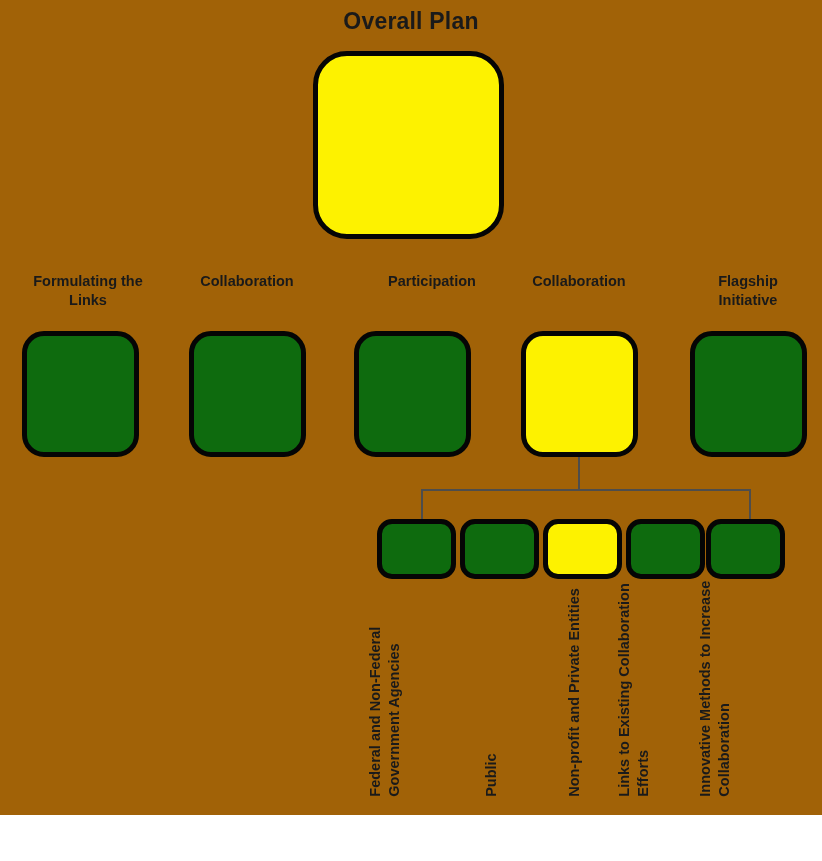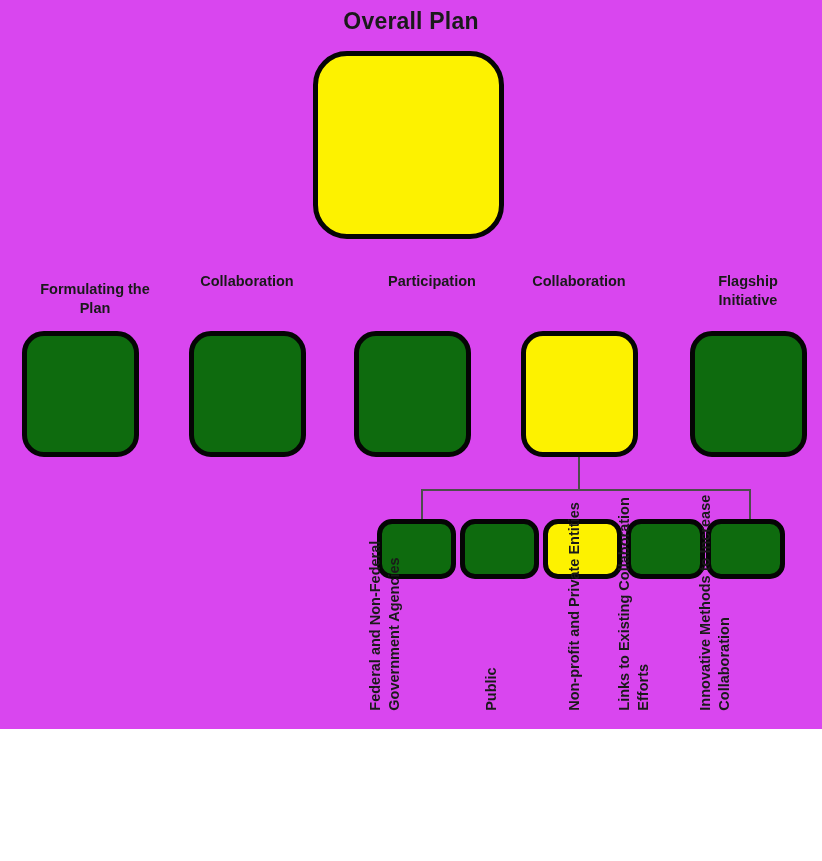--- a/index.html
+++ b/index.html
@@ -6,22 +6,22 @@
     margin: 0;
     padding: 0;
     background: #ffffff;
   }
   body {
     font-family: "Liberation Sans", sans-serif;
   }
   #canvas {
     position: relative;
     width: 822px;
-    height: 729px;
-    background: #d946ef;
+    height: 815px;
+    background: #a16207;
     overflow: hidden;
   }
 
   
   .diagram-title {
     position: absolute;
     left: 0;
     top: 8px;
     width: 822px;
     text-align: center;
@@ -137,23 +137,23 @@
   <div class="node node-root yellow"></div>
 
   <div id="tier1-boxes">
       <div class="node node-tier1 green" style="left: 22px;"></div>
       <div class="node node-tier1 green" style="left: 189px;"></div>
       <div class="node node-tier1 green" style="left: 354px;"></div>
       <div class="node node-tier1 yellow" style="left: 521px;"></div>
       <div class="node node-tier1 green" style="left: 690px;"></div>
     </div>
   <div id="tier1-labels">
-      <div class="tier1-label" style="left: 15px; width: 160px; margin-top: 8px;">
+      <div class="tier1-label" style="left: 8px; width: 160px;">
         <span class="lbl-line" style="display: block;">Formulating the</span>
-        <span class="lbl-line" style="display: block;">Plan</span>
+        <span class="lbl-line" style="display: block;">Links</span>
       </div>
       <div class="tier1-label" style="left: 167px; width: 160px;">
         <span class="lbl-line" style="display: block;">Collaboration</span>
       </div>
       <div class="tier1-label" style="left: 352px; width: 160px;">
         <span class="lbl-line" style="display: block;">Participation</span>
       </div>
       <div class="tier1-label" style="left: 499px; width: 160px;">
         <span class="lbl-line" style="display: block;">Collaboration</span>
       </div>

